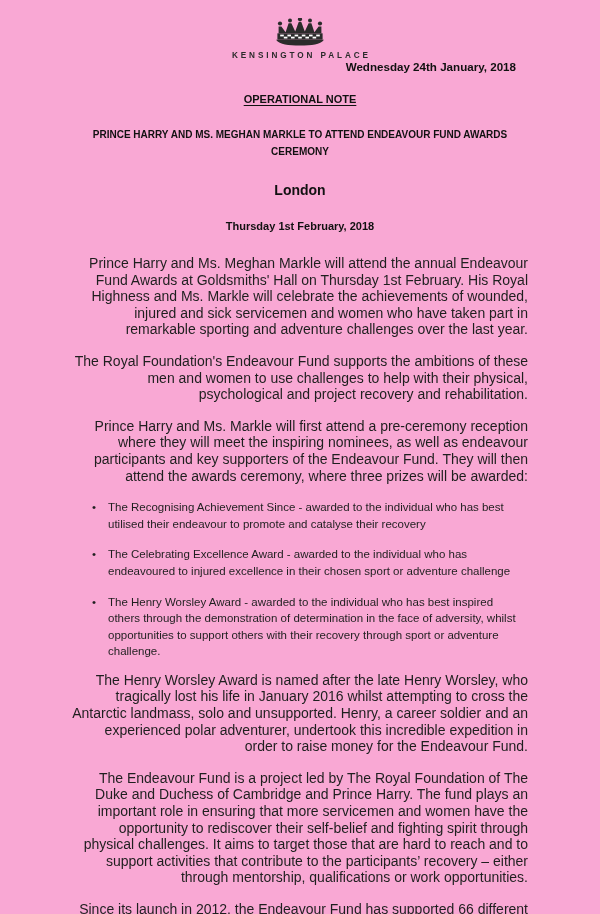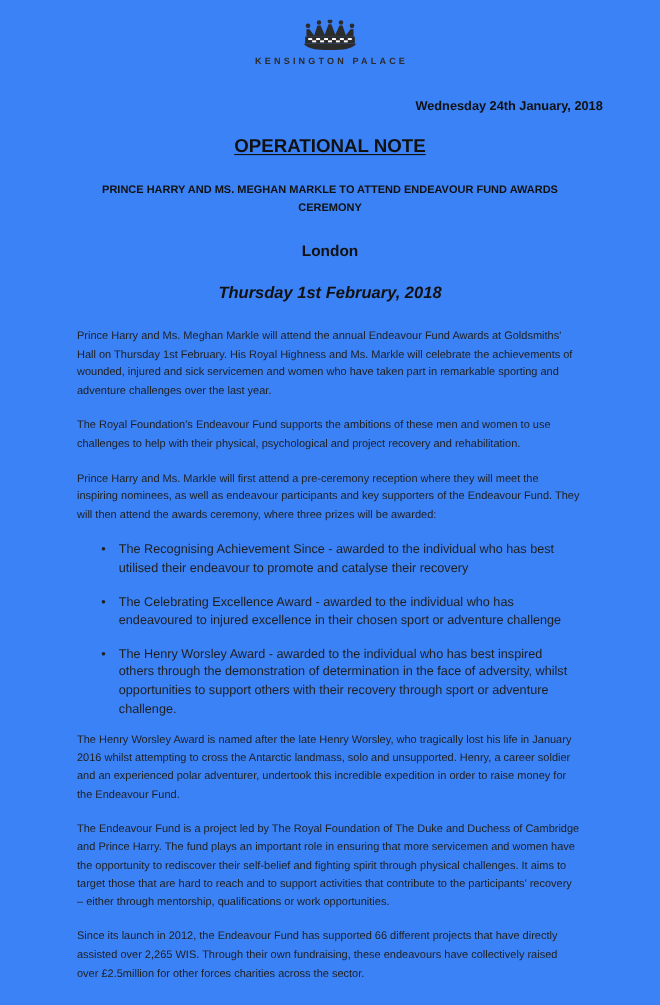--- a/index.html
+++ b/index.html
@@ -12,21 +12,21 @@
     height: 914px;
     font-family: "Liberation Sans", sans-serif;
     color: #1c1c1c;
     overflow: hidden;
   }
 
   .page {
     position: relative;
     width: 600px;
     height: 914px;
-    background: #3b82f6;
+    background: #f9a8d4;
     box-sizing: border-box;
   }
 
   
   .letterhead {
     padding-top: 18px;
     text-align: center;
   }
   .crest {
     display: block;
@@ -36,35 +36,34 @@
     margin-top: 5px;
     font-size: 8.2px;
     font-weight: 600;
     letter-spacing: 2.9px;
     color: #2b2b2b;
     text-indent: 2.9px;
   }
 
   
   .date-line {
-    margin-top: 30px;
-    padding-right: 52px;
+    padding-right: 84px;
     text-align: right;
     font-size: 11.6px;
     font-weight: bold;
     color: #111111;
   }
 
   
   .headings {
     margin-top: 20px;
     text-align: center;
   }
   .doc-title {
-    font-size: 17px;
+    font-size: 11px;
     font-weight: bold;
     text-decoration: underline;
     text-underline-offset: 2px;
     color: #111111;
   }
   .subject {
     margin: 0 auto;
     margin-top: 21px;
     width: 450px;
     font-size: 10px;
@@ -73,38 +72,37 @@
     color: #111111;
   }
   .location {
     margin-top: 22px;
     font-size: 14px;
     font-weight: bold;
     color: #111111;
   }
   .event-date {
     margin-top: 22px;
-    font-size: 15px;
-    font-weight: bold;
-    color: #111111;
-    font-style: italic;
+    font-size: 11px;
+    font-weight: bold;
+    color: #111111;
   }
 
   
   .body-copy {
     margin-top: 23px;
     padding-left: 70px;
     padding-right: 72px;
   }
   .para {
-    font-size: 10px;
+    font-size: 14px;
     line-height: 16.6px;
     color: #1f1f1f;
     margin: 0 0 15px 0;
-    text-align: left;
+    text-align: right;
   }
   .bullets {
     list-style: none;
     margin: 3px 0 12px 0;
     padding: 0;
   }
   .bullet-item {
     position: relative;
     padding-left: 38px;
     margin-bottom: 14px;

